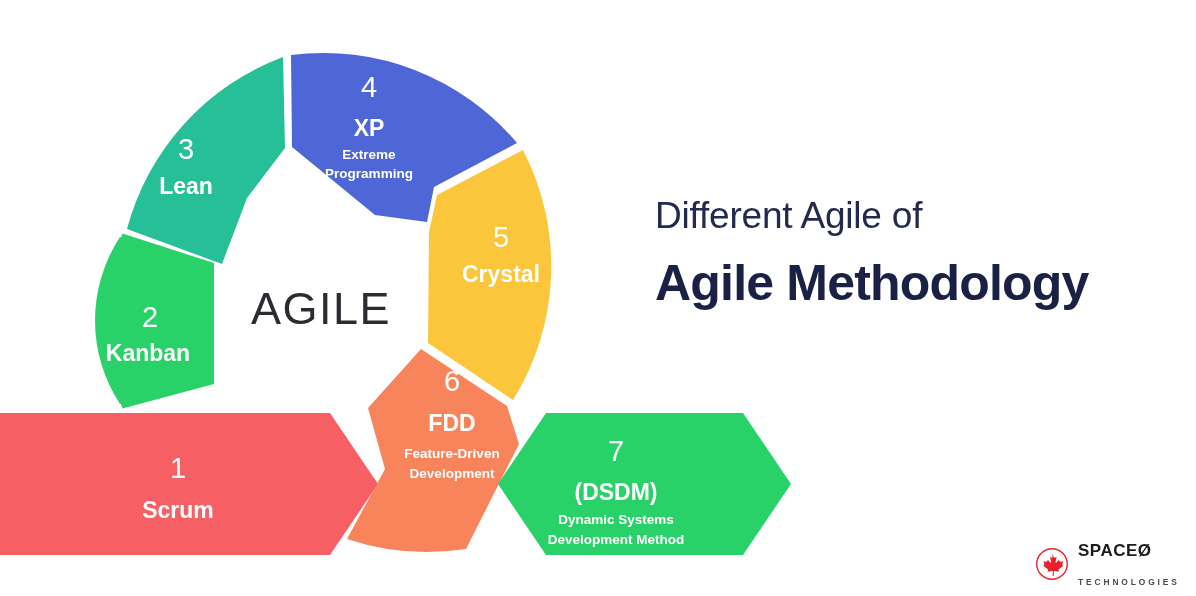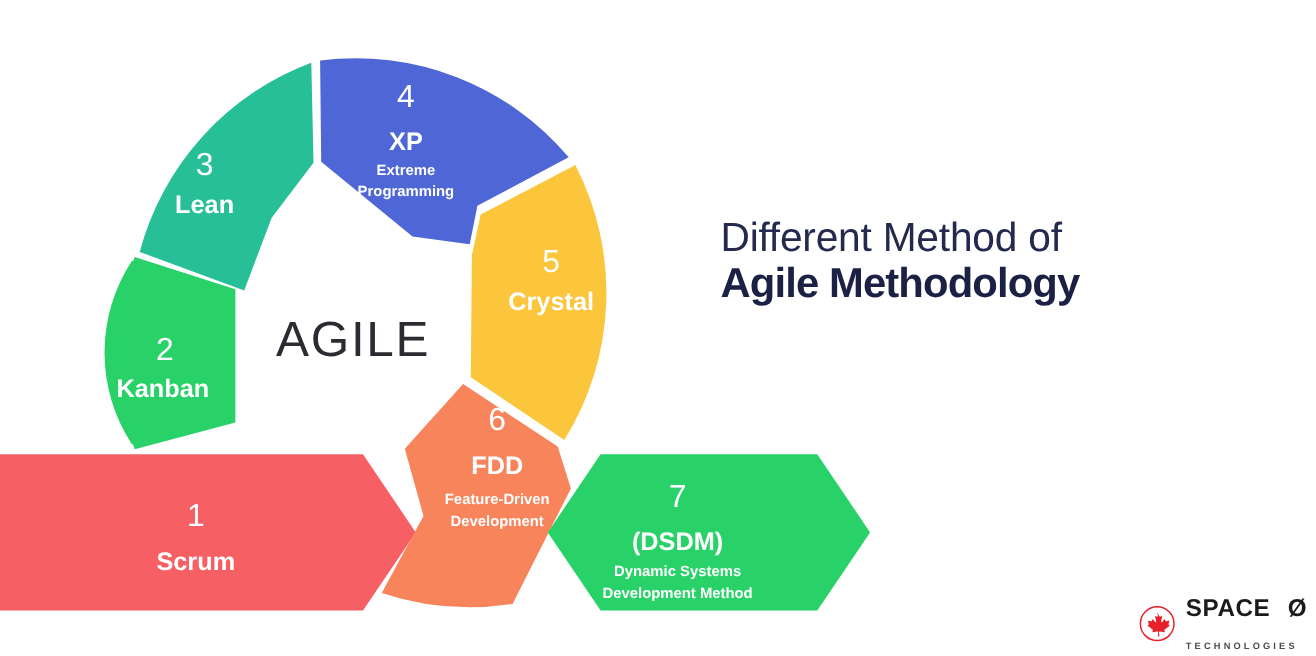--- a/index.html
+++ b/index.html
@@ -66,25 +66,26 @@
     font-family: "Liberation Sans", sans-serif;
     font-size: 37px;
     font-weight: 400;
     color: #232a4d;
     letter-spacing: -0.2px;
     line-height: 1.1;
     white-space: nowrap;
   }
   #title-big {
     font-family: "Liberation Sans", sans-serif;
-    font-size: 38px;
+    font-size: 50px;
     font-weight: bold;
     color: #1b2145;
     letter-spacing: -0.8px;
     line-height: 1.15;
+    margin-top: 18px;
     white-space: nowrap;
   }
 
   
   #logo {
     position: absolute;
     left: 1035px;
     top: 542px;
     display: flex;
     align-items: center;
@@ -96,26 +97,25 @@
     flex: 0 0 34px;
   }
   #logo-text {
     display: flex;
     flex-direction: column;
     line-height: 1;
   }
   #logo-word {
     font-family: "Liberation Sans", sans-serif;
     font-weight: bold;
-    font-size: 22px;
+    font-size: 17px;
     letter-spacing: 0.5px;
     color: #1b1b1b;
     display: flex;
     align-items: flex-start;
-    gap: 16px;
   }
   #logo-word .o-slash {
     color: #1b1b1b;
     position: relative;
     display: inline-block;
   }
   #logo-sub {
     font-family: "Liberation Sans", sans-serif;
     font-weight: bold;
     font-size: 8.4px;
@@ -206,21 +206,21 @@
       <text class="seg-sub" x="616" y="544" text-anchor="middle">Development Method</text>
     </g>
 
     <g>
       <circle cx="321" cy="308" r="100" fill="#ffffff"></circle>
       <text class="center-word" x="321" y="324" text-anchor="middle" fill="#2b2b32">AGILE</text>
     </g>
   </svg>
 
   <div id="title-block">
-    <div id="title-small">Different Method of</div>
+    <div id="title-small">Different Agile of</div>
     <div id="title-big">Agile Methodology</div>
   </div>
 
   <div id="logo">
     <svg id="logo-mark" viewBox="0 0 40 40">
       <circle cx="20" cy="20" r="18" fill="none" stroke="#e8202a" stroke-width="1.6"></circle>
       <path fill="#e8202a" d="M20 7.5 l2.3 4.6 c0.35 0.65 0.9 0.55 1.45 0.22 l1.7-0.9 -1.25 6.3
                c-0.25 1.25 0.55 1.25 0.95 0.75 l2.9-3.3 0.75 1.8 c0.3 0.7 0.8 0.6 1.35 0.48
                l3.0-0.64 -0.95 3.6 c-0.2 0.8 -0.1 1.1 0.45 1.35 l1.0 0.5 -5.6 4.6
                c-0.55 0.45 -0.4 0.65 -0.2 1.35 l0.5 1.65 -5.4-0.95 c-0.65-0.12 -0.9 0.1 -0.9 0.6

